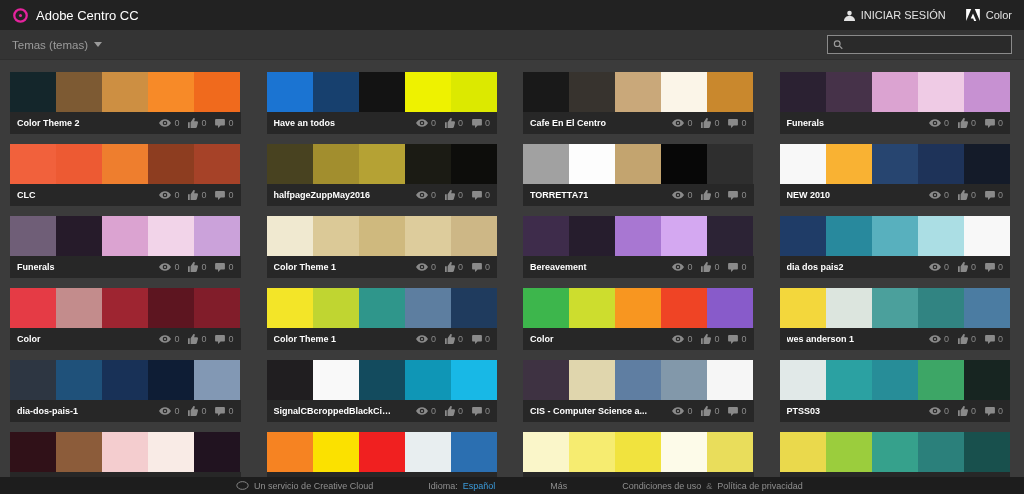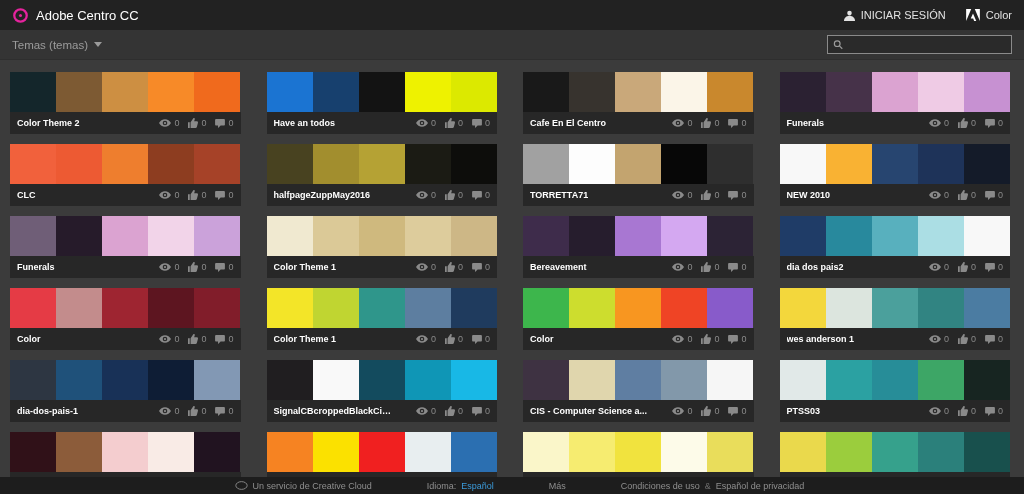--- a/index.html
+++ b/index.html
@@ -880,15 +880,15 @@
     <span>Un servicio de Creative Cloud</span>
   </span>
   <span class="f-item">
     <span>Idioma:</span>
     <span class="f-blue">Español</span>
   </span>
   <span class="f-link">Más</span>
   <span class="f-item">
     <span class="f-link">Condiciones de uso</span>
     <span class="amp">&amp;</span>
-    <span class="f-link">Español de privacidad</span>
+    <span class="f-link">Política de privacidad</span>
   </span>
 </div>
 
 </body></html>

